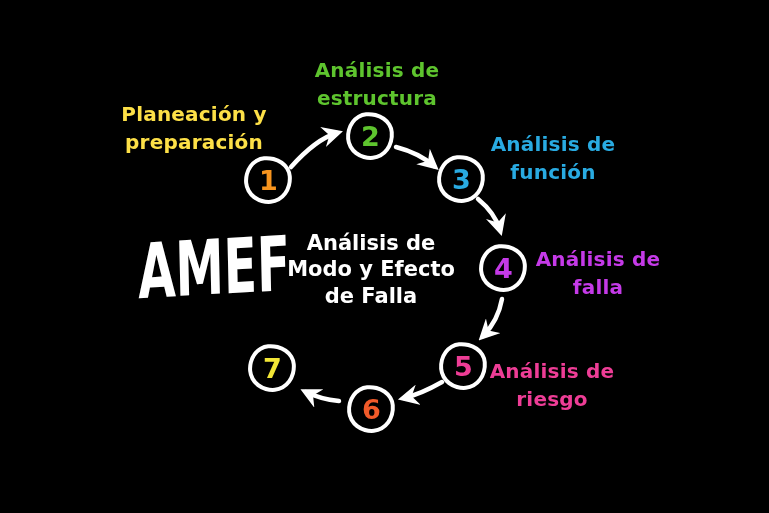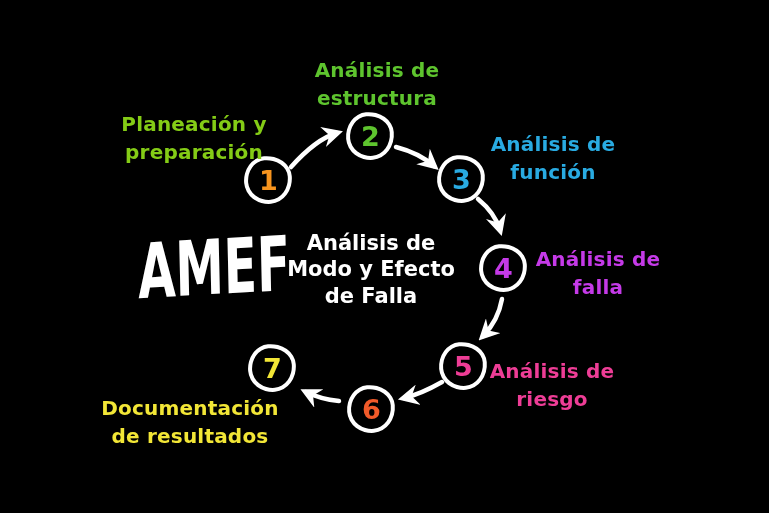--- a/index.html
+++ b/index.html
@@ -94,31 +94,29 @@
   <div class="circle c5">
     <span class="num" style="color: rgb(238, 61, 150);">5</span>
   </div>
   <div class="circle c6">
     <span class="num" style="color: rgb(241, 90, 41);">6</span>
   </div>
   <div class="circle c7">
     <span class="num" style="color: rgb(242, 230, 54);">7</span>
   </div>
 
-  <div class="label l1" style="color: #84cc16; margin-top: 10px;">Planeación y
+  <div class="label l1" style="color: #fde047;">Planeación y
 preparación</div>
   <div class="label l2" style="color: rgb(94, 196, 46);">Análisis de
 estructura</div>
   <div class="label l3" style="color: rgb(41, 171, 226);">Análisis de
 función</div>
   <div class="label l4" style="color: rgb(197, 58, 232);">Análisis de
 falla</div>
   <div class="label l5" style="color: rgb(238, 61, 150);">Análisis de
 riesgo</div>
-  <div class="label l7" style="color: rgb(242, 230, 54);">Documentación
-de resultados</div>
 
   <div class="amef">AMEF</div>
   <div class="amef-sub">Análisis de
 Modo y Efecto
 de Falla</div>
 
 </div>
 
 </body></html>

